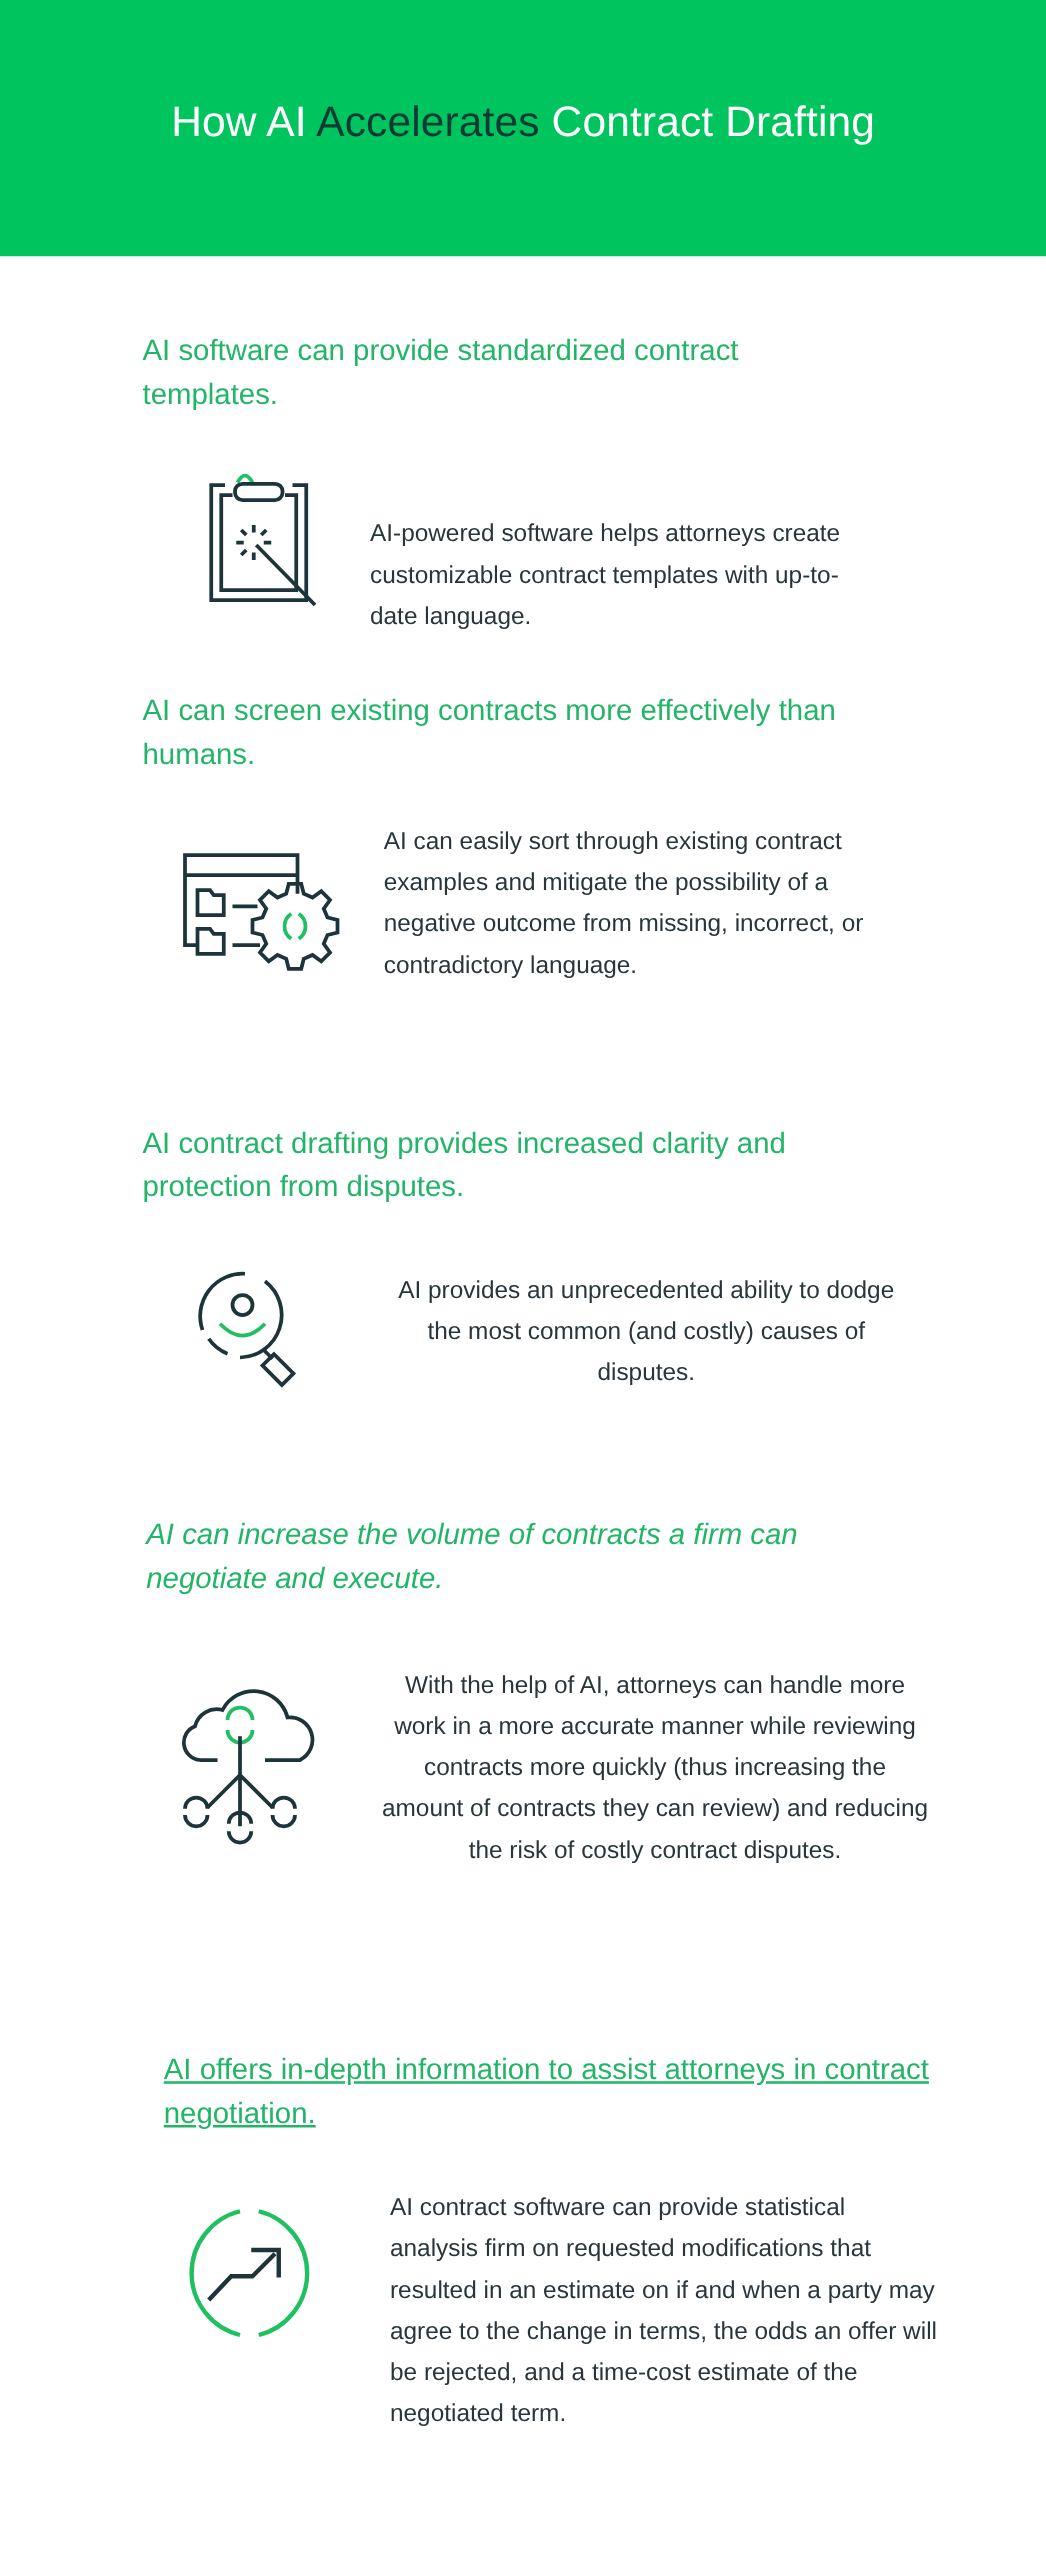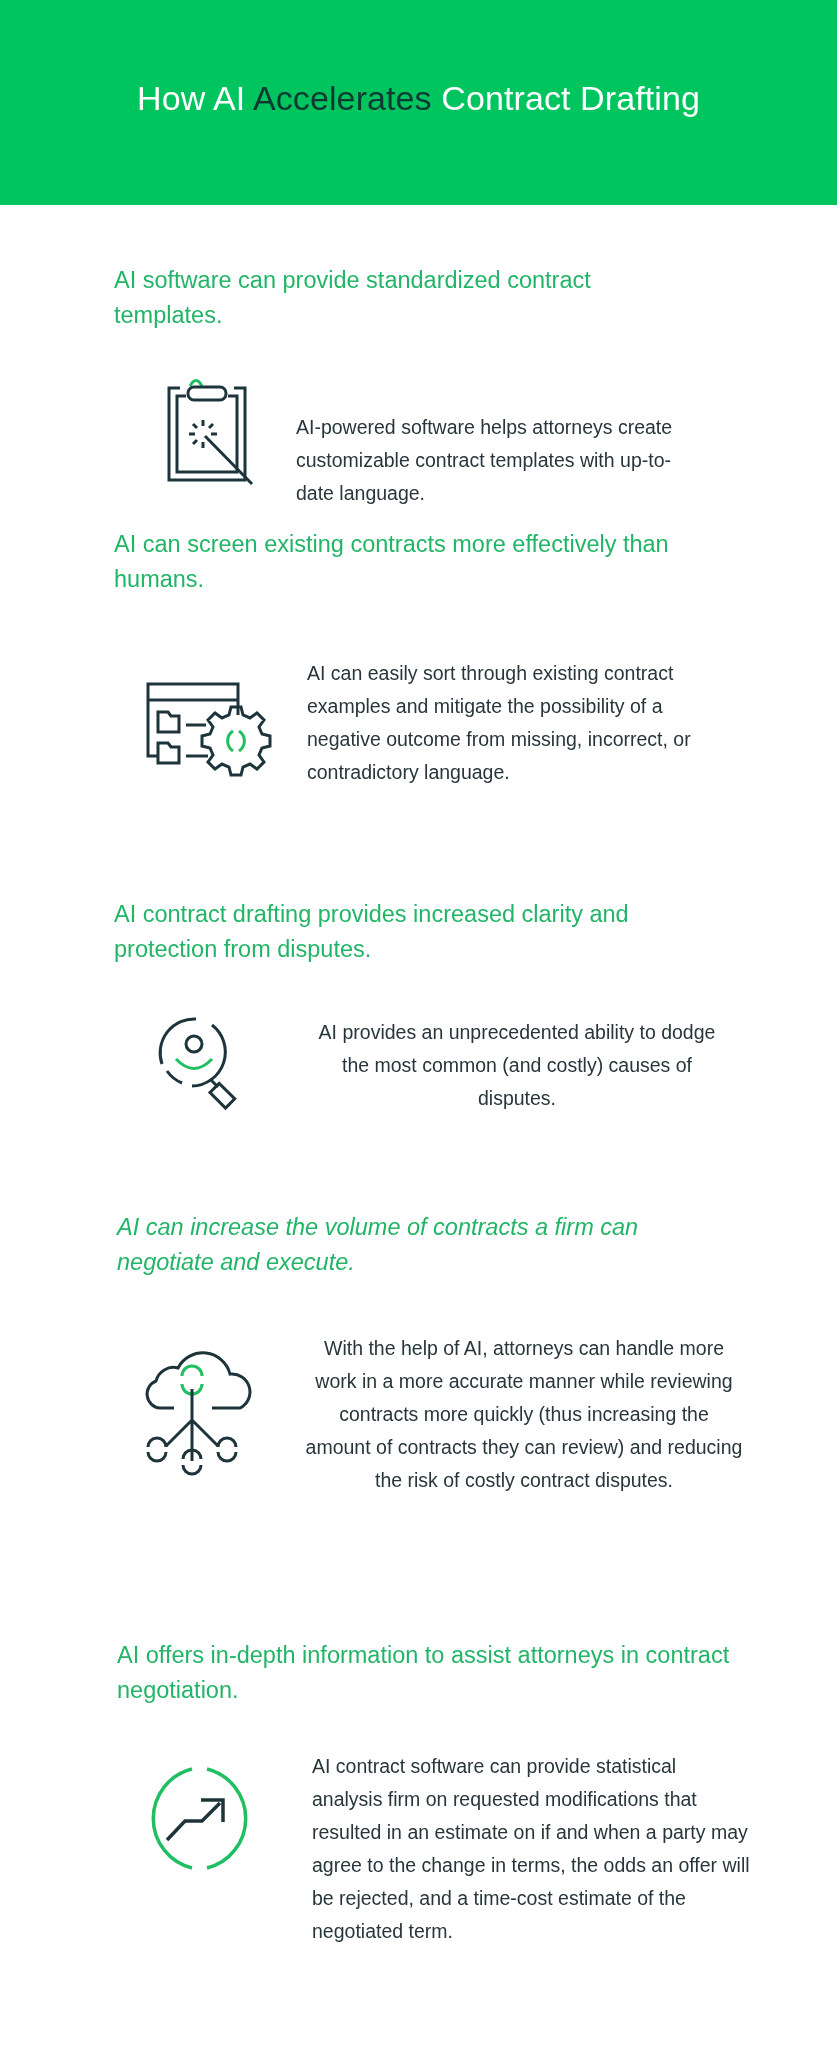--- a/index.html
+++ b/index.html
@@ -28,21 +28,21 @@
       <path d="M20 22 H11 V98 H71 V22 H62" stroke="#1c343a"></path>
       <rect x="22" y="13" width="38" height="13" rx="6" stroke="#1c343a"></rect>
       <path d="M37 46 V52 M37 68 V74 M23 60 H29 M45 60 H51 M27 50 L31 54 M47 50 L43 54 M27 70 L31 66" stroke="#1c343a"></path>
       <path d="M39 62 L86 110" stroke="#1c343a"></path>
     </svg>
   </div>
   <p class="body" style="left:296px; top:383px; width:400px;margin-top:28px;">AI-powered software helps attorneys create customizable contract templates with up-to-date language.</p>
 </section>
 
 <section>
-  <h2 class="heading" style="left:114px; top:527px; width:600px;">AI can screen existing contracts more effectively than humans.</h2>
+  <h2 class="heading" style="left:114px; top:551px; width:600px;">AI can screen existing contracts more effectively than humans.</h2>
   <div class="icon" style="left:146px; top:682px;">
     <svg width="124" height="92" viewBox="0 0 124 92" fill="none" stroke-width="3">
       <path d="M92 33 V2 H2 V74 H11" stroke="#1c343a"></path>
       <path d="M2 18 H92" stroke="#1c343a"></path>
       <path d="M12 30 H22 L25 34 H33 V50 H12 Z" stroke="#1c343a"></path>
       <path d="M12 61 H22 L25 65 H33 V81 H12 Z" stroke="#1c343a"></path>
       <path d="M40 43 H60 M40 74 H62" stroke="#1c343a"></path>
       <g transform="translate(90 59)">
         <path d="M-5 -30 H5 L7 -22 L14 -19 L21 -24 L28 -17 L23 -10 L26 -3 L34 -1 V9 L26 11 L23 18 L28 25 L21 32 L14 27 L7 30 L5 38 H-5 L-7 30 L-14 27 L-21 32 L-28 25 L-23 18 L-26 11 L-34 9 V-1 L-26 -3 L-23 -10 L-28 -17 L-21 -24 L-14 -19 L-7 -22 Z" stroke="#1c343a" transform="translate(0 -4)"></path>
         <path d="M-3 -10 A12 12 0 0 0 -3 10" stroke="#1fbf62"></path>
@@ -82,21 +82,21 @@
       <path d="M74 103 A9 9 0 0 1 92 103" stroke="#1c343a"></path>
       <path d="M74 108 A9 9 0 0 0 92 108" stroke="#1c343a"></path>
       <path d="M39 115 A9 9 0 0 1 57 115" stroke="#1c343a"></path>
       <path d="M39 121 A9 9 0 0 0 57 121" stroke="#1c343a"></path>
     </svg>
   </div>
   <p class="body" style="left:304px; top:1332px; width:440px;text-align:center;">With the help of AI, attorneys can handle more work in a more accurate manner while reviewing contracts more quickly (thus increasing the amount of contracts they can review) and reducing the risk of costly contract disputes.</p>
 </section>
 
 <section>
-  <h2 class="heading" style="left:117px; top:1638px; width:620px;">AI offers in-depth information to assist attorneys in contract negotiation.</h2>
+  <h2 class="heading" style="left:131px; top:1638px; width:620px;text-decoration:underline;">AI offers in-depth information to assist attorneys in contract negotiation.</h2>
   <div class="icon" style="left:145px; top:1764px;">
     <svg width="110" height="110" viewBox="0 0 110 110" fill="none" stroke-width="3.5">
       <path d="M47 5 A51 51 0 0 0 47 104" stroke="#1fbf62"></path>
       <path d="M62 5 A51 51 0 0 1 62 104" stroke="#1fbf62"></path>
       <path d="M22 76 L40 57 H57 L75 39" stroke="#1c343a"></path>
       <path d="M56 36 H78 V58" stroke="#1c343a"></path>
     </svg>
   </div>
   <p class="body" style="left:312px; top:1750px; width:440px;">AI contract software can provide statistical analysis firm on requested modifications that resulted in an estimate on if and when a party may agree to the change in terms, the odds an offer will be rejected, and a time-cost estimate of the negotiated term.</p>
 </section>

